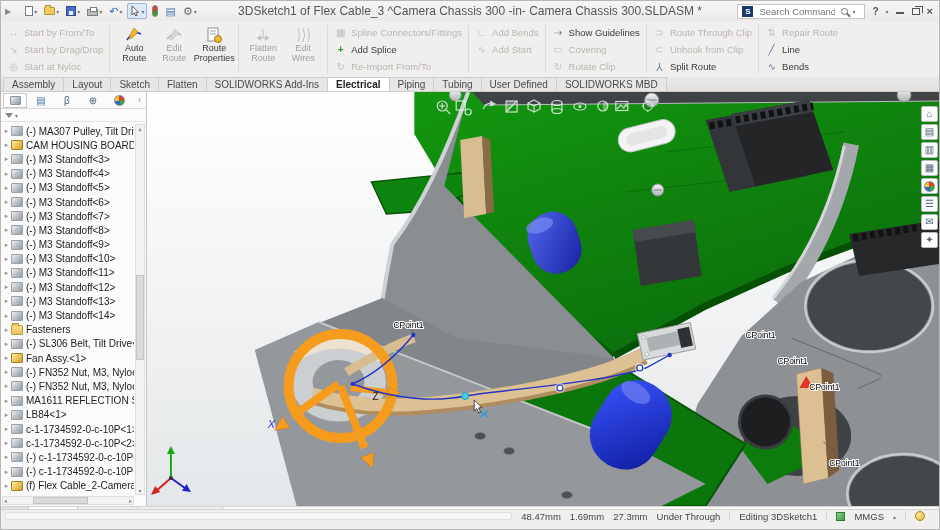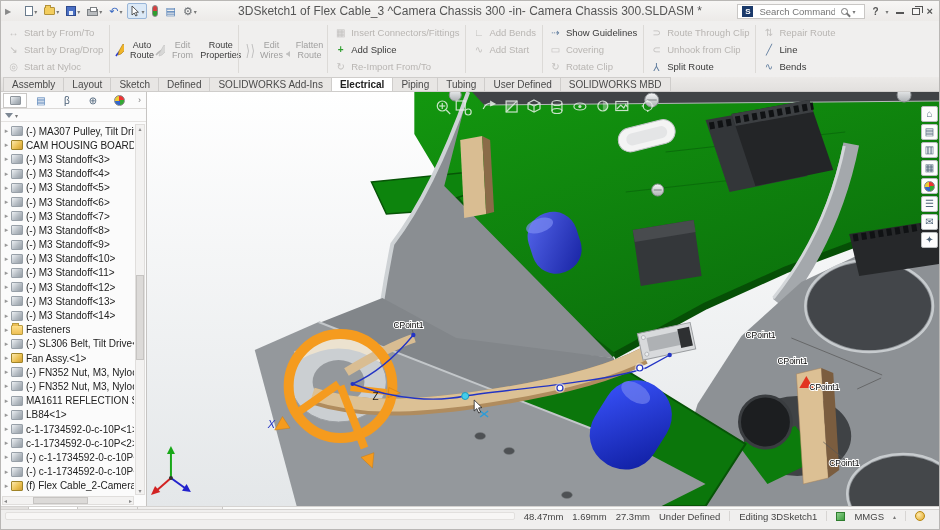--- a/index.html
+++ b/index.html
@@ -50,21 +50,21 @@
   .ribbon{position:absolute;top:20px;left:0;right:0;height:56px;background:#f0efee;display:flex;align-items:stretch;padding:1px 2px;}
   .rdiv{width:1px;background:#dcdad7;margin:3px 2px;}
   .rcol{display:flex;flex-direction:column;justify-content:center;gap:1px;padding:0 4px;}
   .rrow{display:flex;align-items:center;gap:4px;height:16px;font-size:9.5px;white-space:nowrap;color:#3a3a3a;}
   .rrow.dis{color:#b8b5b2;}
   .ric{width:13px;text-align:center;font-size:10px;color:#5c7a9c;flex:0 0 13px;}
   .rrow.dis .ric{color:#c3c1bf;}
   .ric.green{color:#2f9e2f;font-weight:bold;}
   .ric.flip{transform:rotate(180deg);}
   .rbigwrap{display:flex;padding:0 2px;}
-  .rbig{width:40px;display:flex;align-items:center;justify-content:flex-start;padding-top:4px;gap:6px;}
+  .rbig{width:40px;display:flex;flex-direction:column;align-items:center;justify-content:flex-start;padding-top:4px;gap:0;}
   .rbig-label{font-size:9px;line-height:1.1;text-align:center;color:#3a3a3a;}
   .rbig.dis{opacity:.45;filter:grayscale(1);}
 
   
   .tabrow{position:absolute;top:76px;left:0;right:0;height:15px;background:linear-gradient(#eceae8,#e2e0de);
           display:flex;align-items:flex-end;padding-left:2px;border-bottom:1px solid #cfcdcb;}
   .ctab{font-size:10px;padding:1px 8px;border:1px solid #cfcdcb;border-bottom:none;background:#e8e6e4;color:#4a4a4a;margin-right:-1px;height:14px;line-height:12px;}
   .ctab.active{background:#fff;color:#222;font-weight:bold;}
 
   
@@ -203,54 +203,54 @@
             <path d="M2,14 Q8,4 16,8" stroke="#2a3bd0" stroke-width="1.6" fill="none"></path>
             <polygon points="9,2 13,6 7,12 4,13 5,9" fill="#f0b429" stroke="#a87908" stroke-width="0.6"></polygon>
           </svg>
         <span class="rbig-label">Auto Route</span>
       </div>
       <div class="rbig dis">
         <svg width="18" height="18">
             <path d="M2,13 Q9,5 16,9" stroke="#777" stroke-width="1.6" fill="none"></path>
             <polygon points="10,3 14,7 8,13 5,14 6,10" fill="#bbb" stroke="#888" stroke-width="0.6"></polygon>
           </svg>
-        <span class="rbig-label">Edit From</span>
+        <span class="rbig-label">Edit Route</span>
       </div>
       <div class="rbig">
         <svg width="18" height="18">
             <rect x="3" y="2" width="10" height="13" fill="#fff" stroke="#8a8e92"></rect>
             <line x1="5" y1="5" x2="11" y2="5" stroke="#9aa"></line>
             <line x1="5" y1="8" x2="11" y2="8" stroke="#9aa"></line>
             <circle cx="13" cy="13" r="3.5" fill="#e8b93c" stroke="#a87908"></circle>
           </svg>
         <span class="rbig-label">Route Properties</span>
       </div>
     </div>
     <div class="rdiv"></div>
     <div class="rbigwrap">
       <div class="rbig dis">
         <svg width="18" height="18">
-            <path d="M4,2 q3,7 0,14 M9,2 q3,7 0,14 M14,2 q3,7 0,14" stroke="#888" fill="none"></path>
-          </svg>
-        <span class="rbig-label">Edit Wires</span>
-      </div>
-      <div class="rbig dis">
-        <svg width="18" height="18">
             <path d="M3,12 L15,12 M9,3 L9,12" stroke="#888" fill="none"></path>
             <polygon points="3,12 7,9 7,15" fill="#888"></polygon>
             <polygon points="15,12 11,9 11,15" fill="#888"></polygon>
           </svg>
         <span class="rbig-label">Flatten Route</span>
       </div>
+      <div class="rbig dis">
+        <svg width="18" height="18">
+            <path d="M4,2 q3,7 0,14 M9,2 q3,7 0,14 M14,2 q3,7 0,14" stroke="#888" fill="none"></path>
+          </svg>
+        <span class="rbig-label">Edit Wires</span>
+      </div>
     </div>
     <div class="rdiv"></div>
     <div class="rcol">
       <div class="rrow dis">
           <span class="ric">▦</span>
-          <span>Insert Connectors/Fittings</span>
+          <span>Spline Connectors/Fittings</span>
         </div>
       <div class="rrow">
           <span class="ric green">+</span>
           <span>Add Splice</span>
         </div>
       <div class="rrow dis">
           <span class="ric">↻</span>
           <span>Re-Import From/To</span>
         </div>
     </div>
@@ -317,21 +317,21 @@
   </div>
 
   <div class="tabrow">
 
       <div class="ctab">Assembly</div>
 
       <div class="ctab">Layout</div>
 
       <div class="ctab">Sketch</div>
 
-      <div class="ctab">Defined</div>
+      <div class="ctab">Flatten</div>
 
       <div class="ctab">SOLIDWORKS Add-Ins</div>
 
       <div class="ctab active">Electrical</div>
 
       <div class="ctab">Piping</div>
 
       <div class="ctab">Tubing</div>
 
       <div class="ctab">User Defined</div>
@@ -816,21 +816,21 @@
     <div class="btab">3D Views</div>
     <div class="btab">Motion Study 1</div>
     <div class="bfill"></div>
   </div>
 
   <div class="statusbar">
     <div class="sb-msg"></div>
     <span>48.47mm</span>
     <span>1.69mm</span>
     <span>27.3mm</span>
-    <span>Under Defined</span>
+    <span>Under Through</span>
     <span class="sb-sep"></span>
     <span>Editing 3DSketch1</span>
     <span class="sb-sep"></span>
     <span class="sb-cube"></span>
     <span>MMGS</span>
     <span class="sb-caret">▴</span>
     <span class="sb-sep"></span>
     <span class="sb-globe"></span>
   </div>
 

